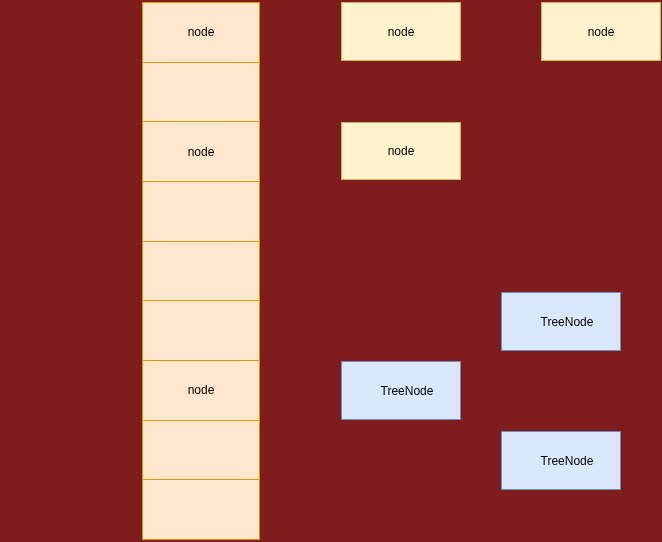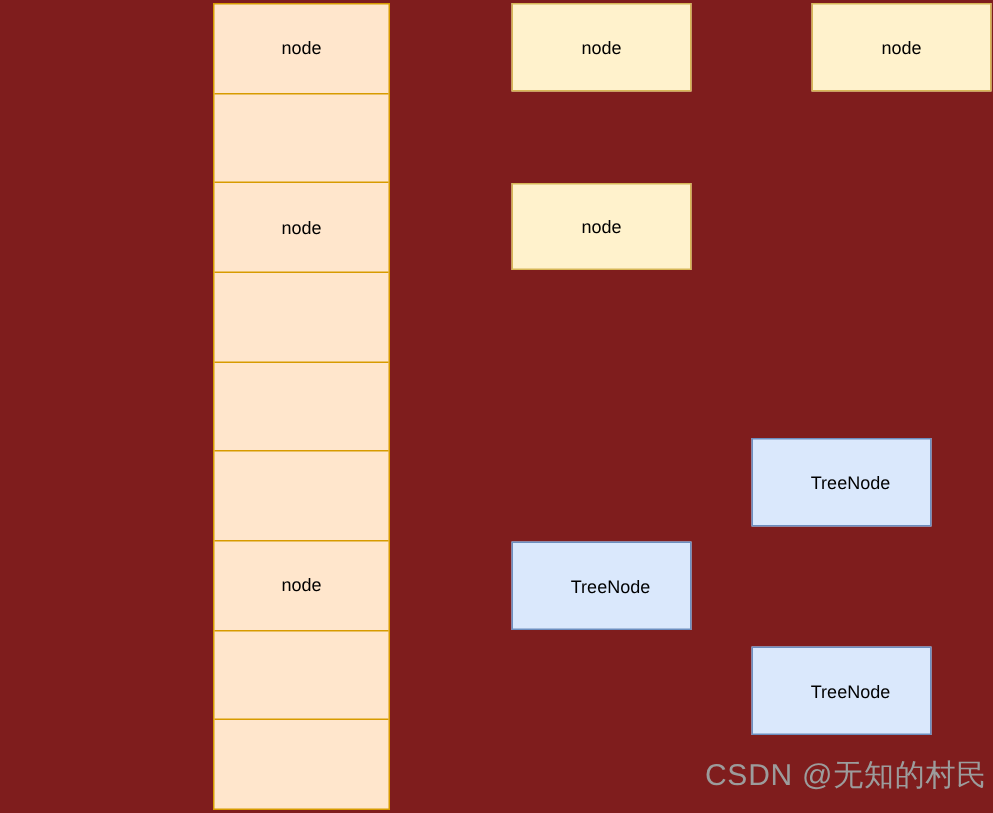--- a/index.html
+++ b/index.html
@@ -95,15 +95,14 @@
   </div>
 
   <div class="box yellow pos-yellow-top-middle">node</div>
   <div class="box yellow pos-yellow-middle">node</div>
   <div class="box yellow pos-yellow-top-right">node</div>
 
   <div class="box blue pos-tree-right-upper">TreeNode</div>
   <div class="box blue pos-tree-middle">TreeNode</div>
   <div class="box blue pos-tree-right-lower">TreeNode</div>
 
-  <div class="watermark">CSDN @无知的村民</div>
 
 </div>
 
 </body></html>

